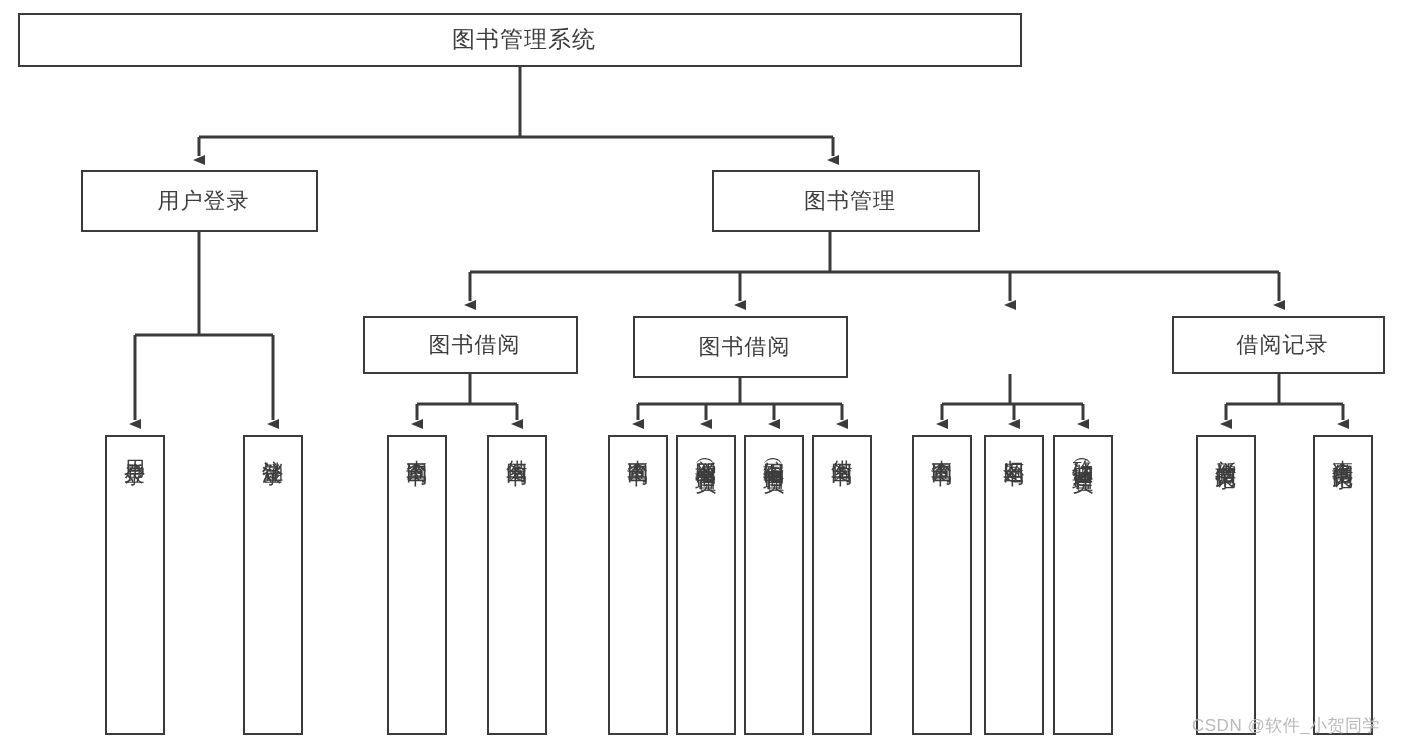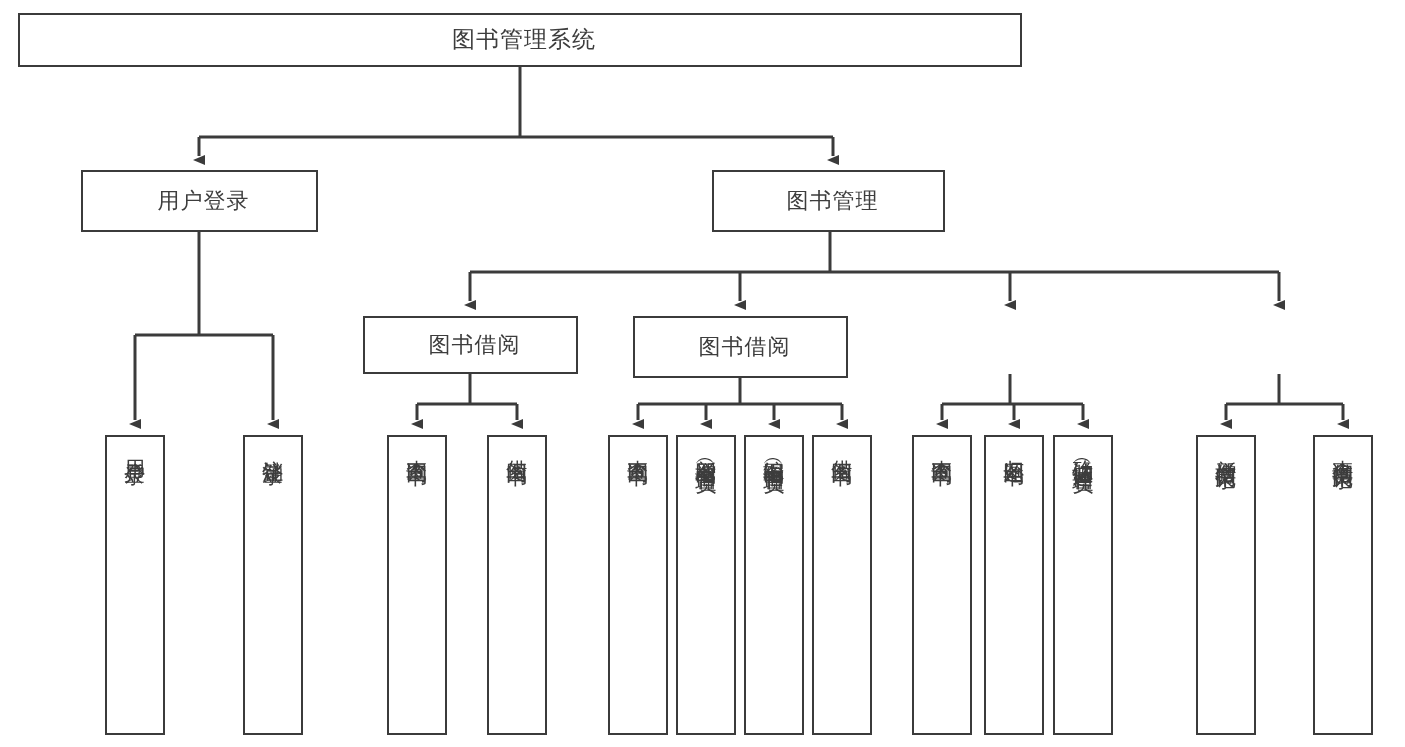--- a/index.html
+++ b/index.html
@@ -127,24 +127,25 @@
       <path d="M1279,374 L1279,404"></path>
       <path d="M1226,404 L1343,404"></path>
       <path d="M1226,404 L1226,420" marker-end="url(#arrow)"></path>
       <path d="M1343,404 L1343,420" marker-end="url(#arrow)"></path>
     </g>
   </svg>
 
   <div class="node horiz root" style="left:18px; top:13px; width:1004px; height:54px;">图书管理系统</div>
 
   <div class="node horiz" style="left:81px; top:170px; width:237px; height:62px;">用户登录</div>
-  <div class="node horiz" style="left:712px; top:170px; width:233px; height:62px;">图书管理</div>
+  <div class="node horiz" style="left:712px; top:170px; width:268px; height:62px;">图书管理</div>
 
   <div class="node horiz" style="left:363px; top:316px; width:215px; height:58px;">图书借阅</div>
   <div class="node horiz" style="left:633px; top:316px; width:215px; height:62px;">图书借阅</div>
+  <div class="node horiz" style="left:1172px; top:316px; width:213px; height:58px;">借阅记录</div>
 
   <div class="node vert" style="left:105px; top:435px; width:60px; height:300px;">
     <span class="vlabel">用户登录</span>
   </div>
   <div class="node vert" style="left:243px; top:435px; width:60px; height:300px;">
     <span class="vlabel">注销登录</span>
   </div>
   <div class="node vert" style="left:387px; top:435px; width:60px; height:300px;">
     <span class="vlabel">查询图书</span>
   </div>
@@ -172,14 +173,15 @@
   <div class="node vert tall" style="left:1053px; top:435px; width:60px; height:300px;">
     <span class="vlabel">确认归还（管理员）</span>
   </div>
   <div class="node vert" style="left:1196px; top:435px; width:60px; height:300px;">
     <span class="vlabel">新增借阅记录</span>
   </div>
   <div class="node vert" style="left:1313px; top:435px; width:60px; height:300px;">
     <span class="vlabel">查询借阅记录</span>
   </div>
 
+  <div class="watermark">CSDN @软件_小贺同学</div>
 
 </div>
 
 </body></html>

